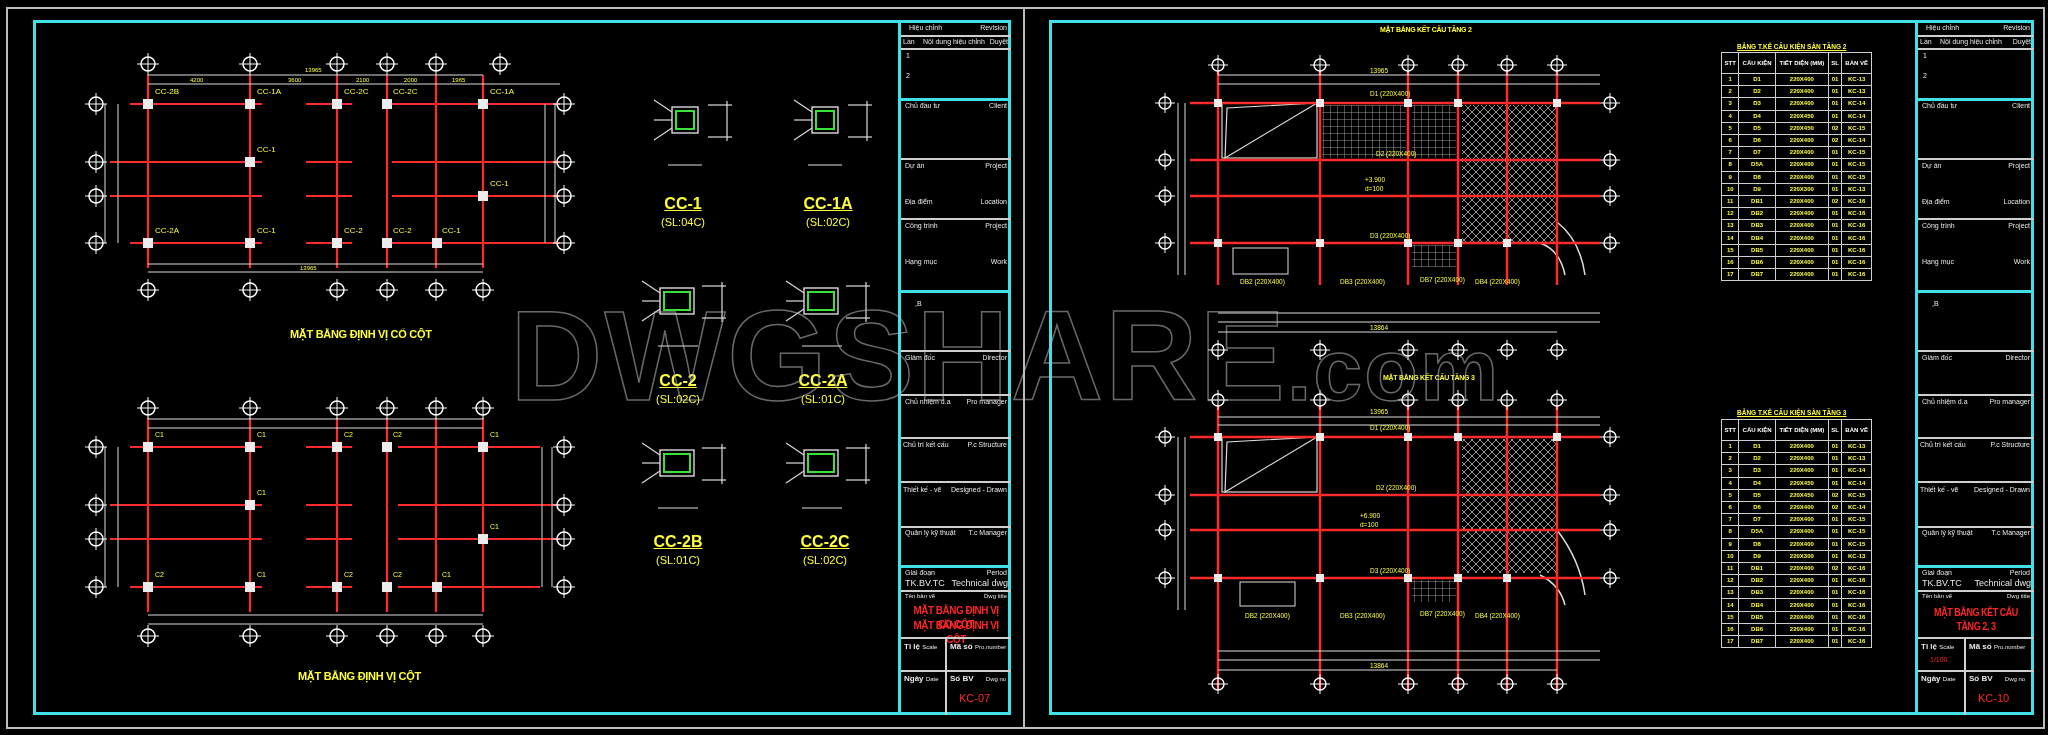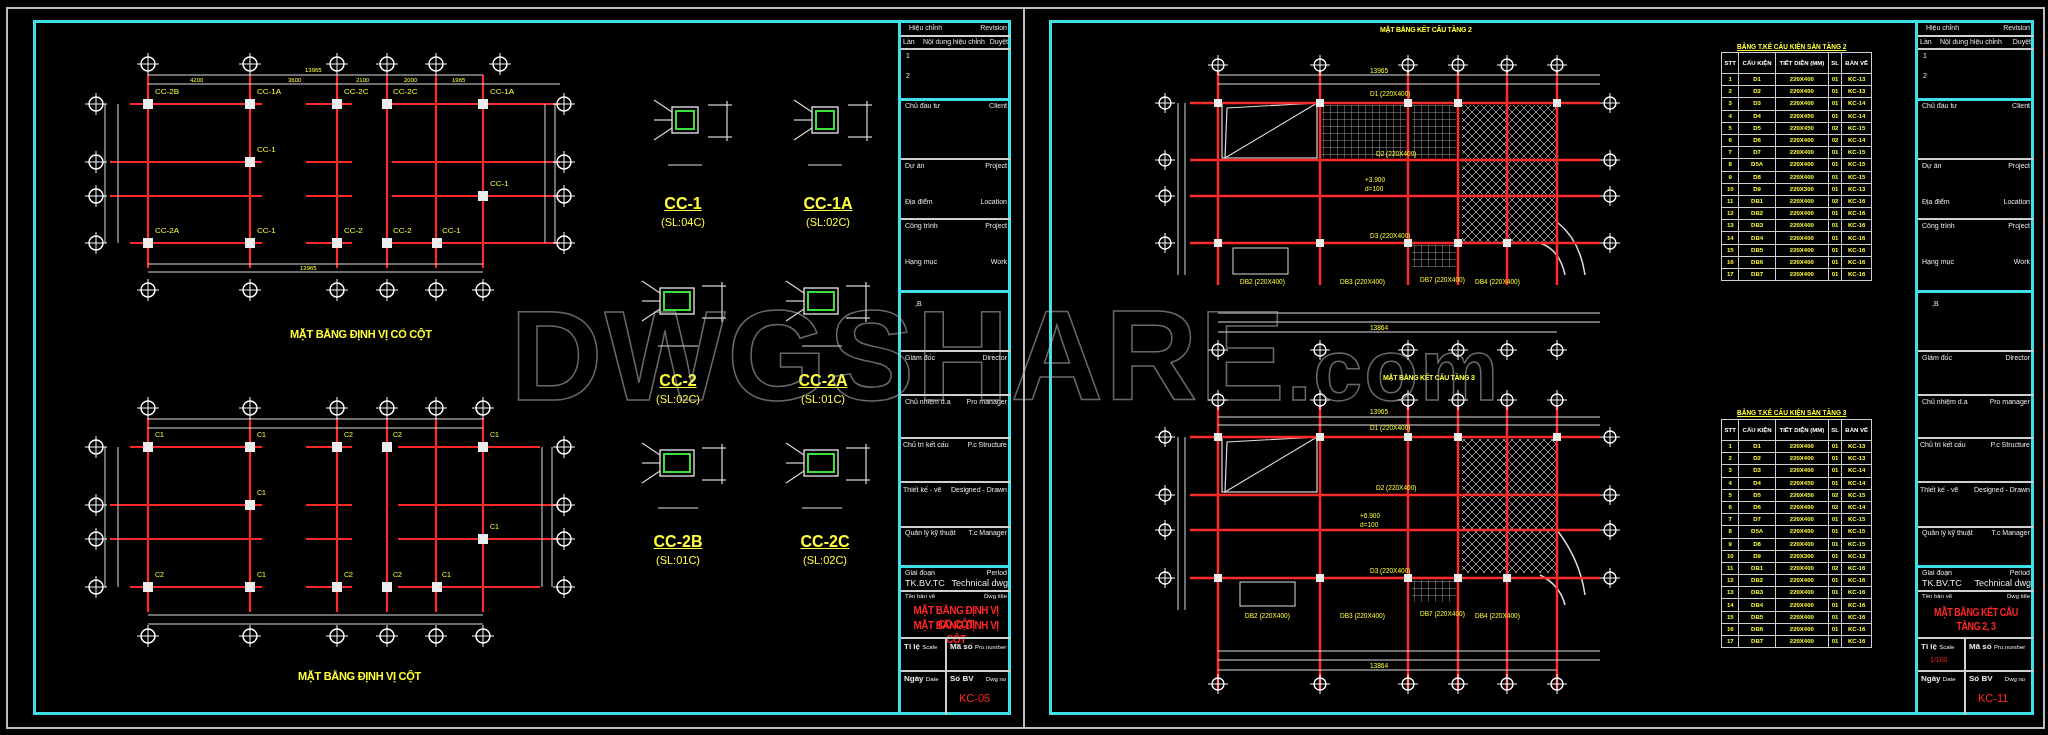--- a/index.html
+++ b/index.html
@@ -349,21 +349,21 @@
   <span class="r" style="right:4px;top:573px;font-size:6px;">Dwg title</span>
   <div class="red-title" style="top:583px;">MẶT BẰNG ĐỊNH VỊ CỔ CỘT</div>
   <div class="red-title" style="top:598px;">MẶT BẰNG ĐỊNH VỊ CỘT</div>
   <div class="sec" style="top:617px;"></div>
   <div class="abs" style="left:44px;top:617px;width:2px;height:78px;background:#cfcfcf;"></div>
   <span class="l" style="left:3px;top:622px;font-size:8px;font-weight:bold;"><span>Tỉ lệ</span> <span style="font-size:6px;font-weight:normal">Scale</span></span>
   <span class="l" style="left:49px;top:622px;font-size:8px;font-weight:bold;"><span>Mã số</span> <span style="font-size:6px;font-weight:normal">Pro.number</span></span>
   <div class="sec" style="top:650px;"></div>
   <span class="l" style="left:3px;top:654px;font-size:8px;font-weight:bold;"><span>Ngày</span> <span style="font-size:6px;font-weight:normal">Date</span></span>
   <span class="l" style="left:49px;top:654px;font-size:8px;font-weight:bold;"><span>Số BV</span> <span style="font-size:6px;font-weight:normal;margin-left:10px">Dwg no</span></span>
-  <span class="l" style="left:58px;top:672px;font-size:11px;color:#ff2626;">KC-05</span>
+  <span class="l" style="left:58px;top:672px;font-size:11px;color:#ff2626;">KC-07</span>
 </div>
 
 <svg width="2048" height="735" viewBox="0 0 2048 735">
   <defs>
     <pattern id="grid-hatch" width="7" height="7" patternUnits="userSpaceOnUse">
         <path d="M0 0H7M0 0V7" stroke="#bbb" stroke-width="0.8" fill="none"></path>
       </pattern>
     <pattern id="cross-hatch" width="8" height="8" patternUnits="userSpaceOnUse">
         <path d="M0 0L8 8M8 0L0 8" stroke="#bbb" stroke-width="0.8" fill="none"></path>
       </pattern>
@@ -854,16 +854,16 @@
   <span class="r" style="right:4px;top:573px;font-size:6px;">Dwg title</span>
   <div class="red-title" style="top:586px;font-size:10px;">MẶT BẰNG KẾT CẤU TẦNG 2, 3</div>
   <div class="sec" style="top:617px;"></div>
   <div class="abs" style="left:46px;top:617px;width:2px;height:78px;background:#cfcfcf;"></div>
   <span class="l" style="left:3px;top:622px;font-size:8px;font-weight:bold;"><span>Tỉ lệ</span> <span style="font-size:6px;font-weight:normal">Scale</span></span>
   <span class="l" style="left:12px;top:636px;font-size:7px;color:#ff2626;">1/100</span>
   <span class="l" style="left:51px;top:622px;font-size:8px;font-weight:bold;"><span>Mã số</span> <span style="font-size:6px;font-weight:normal">Pro.number</span></span>
   <div class="sec" style="top:650px;"></div>
   <span class="l" style="left:3px;top:654px;font-size:8px;font-weight:bold;"><span>Ngày</span> <span style="font-size:6px;font-weight:normal">Date</span></span>
   <span class="l" style="left:51px;top:654px;font-size:8px;font-weight:bold;"><span>Số BV</span> <span style="font-size:6px;font-weight:normal;margin-left:10px">Dwg no</span></span>
-  <span class="l" style="left:60px;top:672px;font-size:11px;color:#ff2626;">KC-11</span>
+  <span class="l" style="left:60px;top:672px;font-size:11px;color:#ff2626;">KC-10</span>
 </div>
 
 <div class="watermark"><span>DWGSHARE</span><span class="com">.com</span></div>
 
 </body></html>

